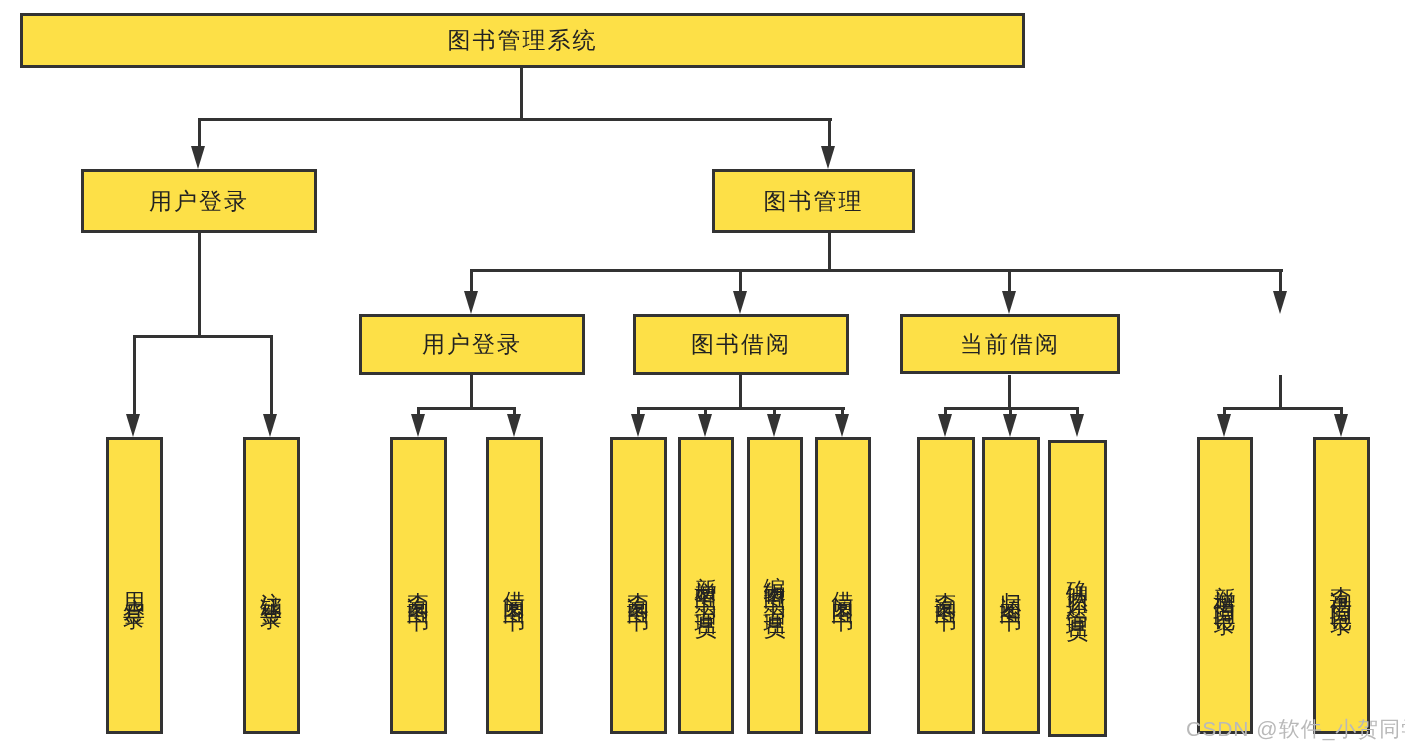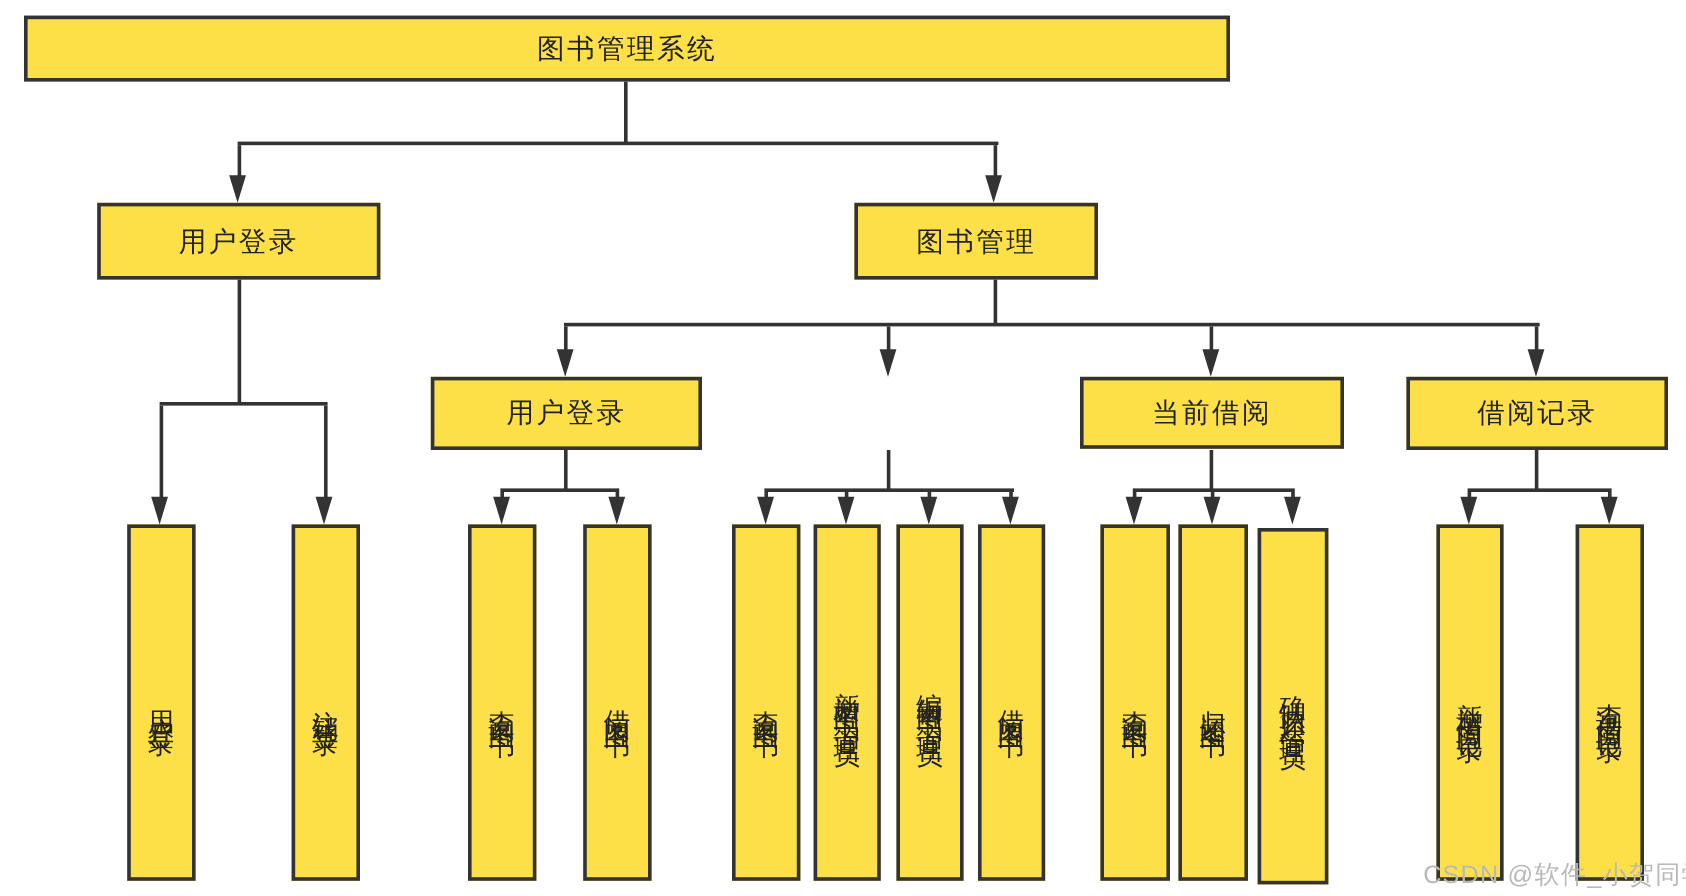--- a/index.html
+++ b/index.html
@@ -93,25 +93,25 @@
   <div class="vline" style="left:739px; top:272px; height:20px;"></div>
   <div class="arrow" style="left:733px; top:291px;"></div>
   <div class="vline" style="left:1008px; top:272px; height:20px;"></div>
   <div class="arrow" style="left:1002px; top:291px;"></div>
   <div class="vline" style="left:1279px; top:272px; height:20px;"></div>
   <div class="arrow" style="left:1273px; top:291px;"></div>
 
   <div class="box" style="left:359px; top:314px; width:226px; height:61px;">
     <span class="lbl">用户登录</span>
   </div>
+  <div class="box" style="left:633px; top:314px; width:216px; height:61px;">
+    <span class="lbl">图书借阅</span>
+  </div>
   <div class="box" style="left:900px; top:314px; width:220px; height:60px;">
     <span class="lbl">当前借阅</span>
-  </div>
-  <div class="box" style="left:1172px; top:314px; width:218px; height:61px;">
-    <span class="lbl">借阅记录</span>
   </div>
 
   <div class="vline" style="left:470px; top:375px; height:34px;"></div>
   <div class="hline" style="left:417px; top:407px; width:99px;"></div>
   <div class="vline" style="left:417px; top:410px; height:6px;"></div>
   <div class="arrow" style="left:411px; top:414px;"></div>
   <div class="vline" style="left:513px; top:410px; height:6px;"></div>
   <div class="arrow" style="left:507px; top:414px;"></div>
 
   <div class="vline" style="left:739px; top:375px; height:34px;"></div>

